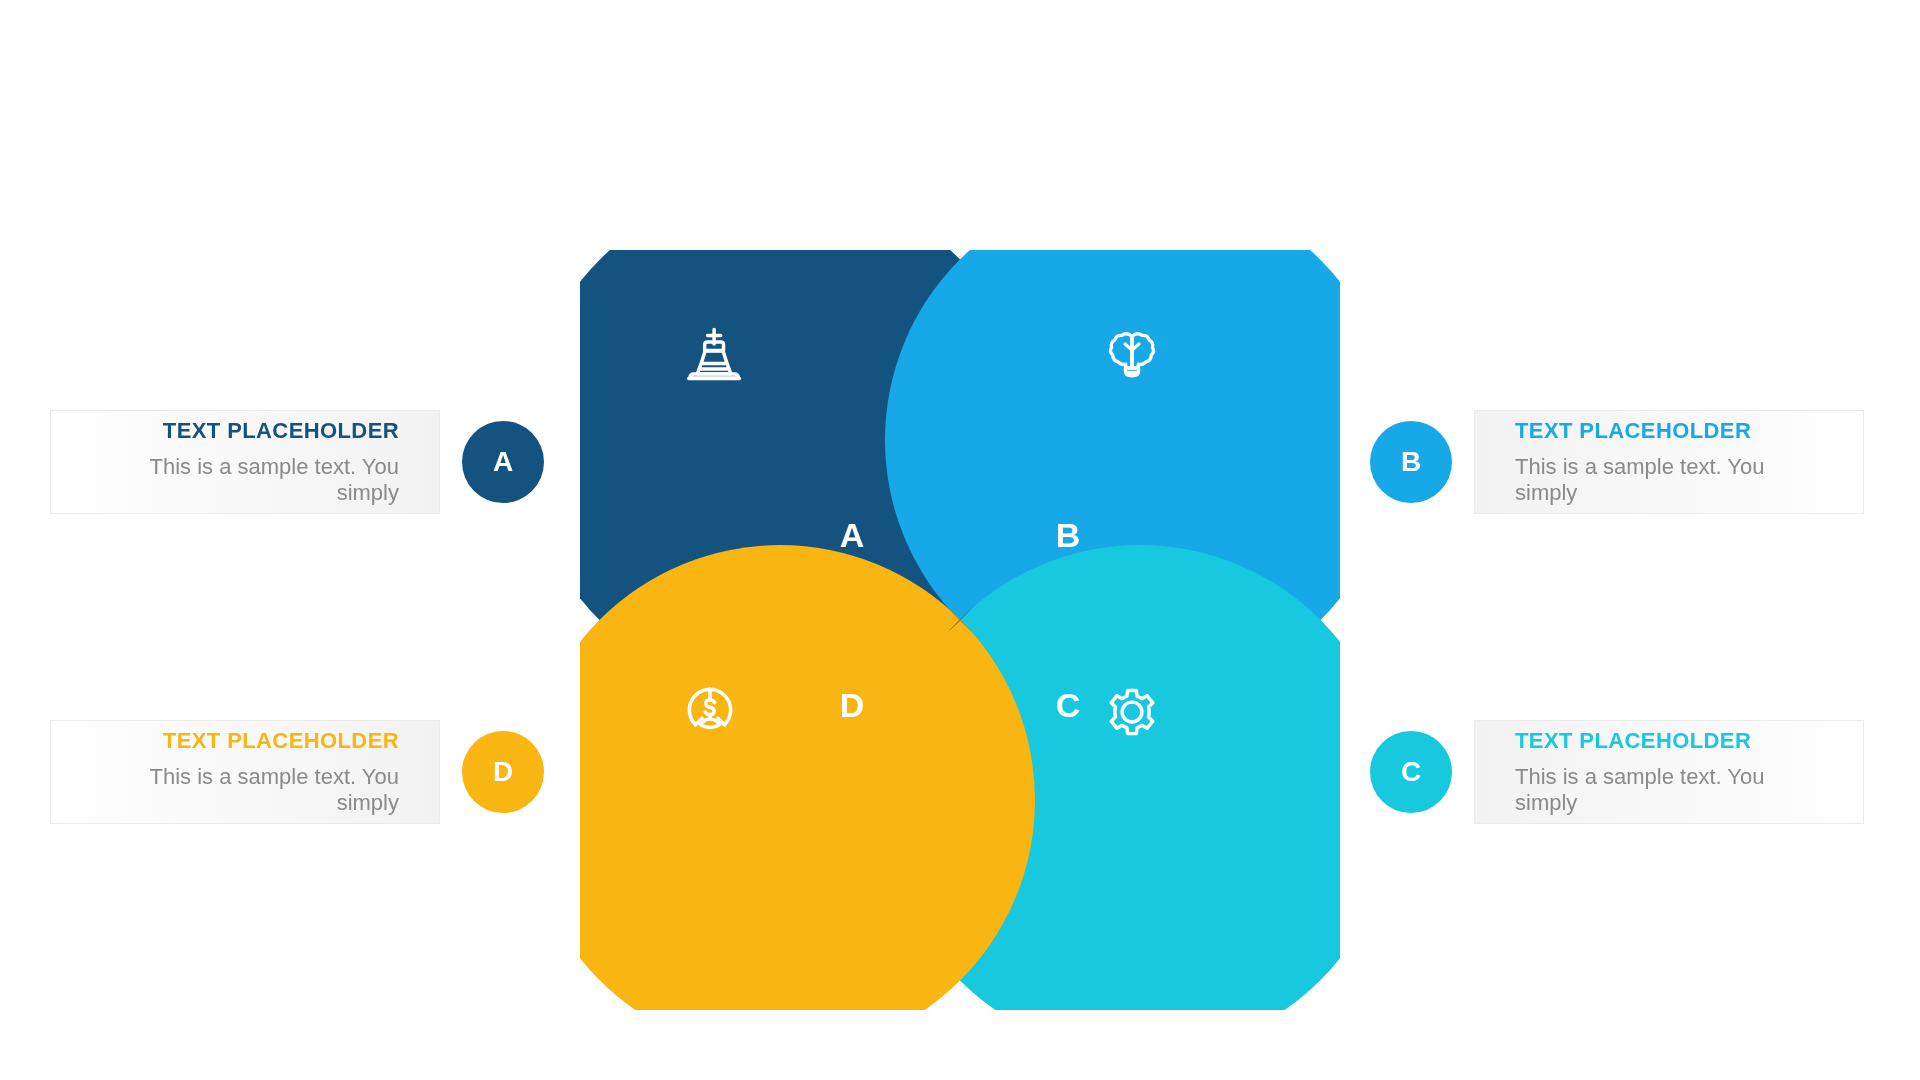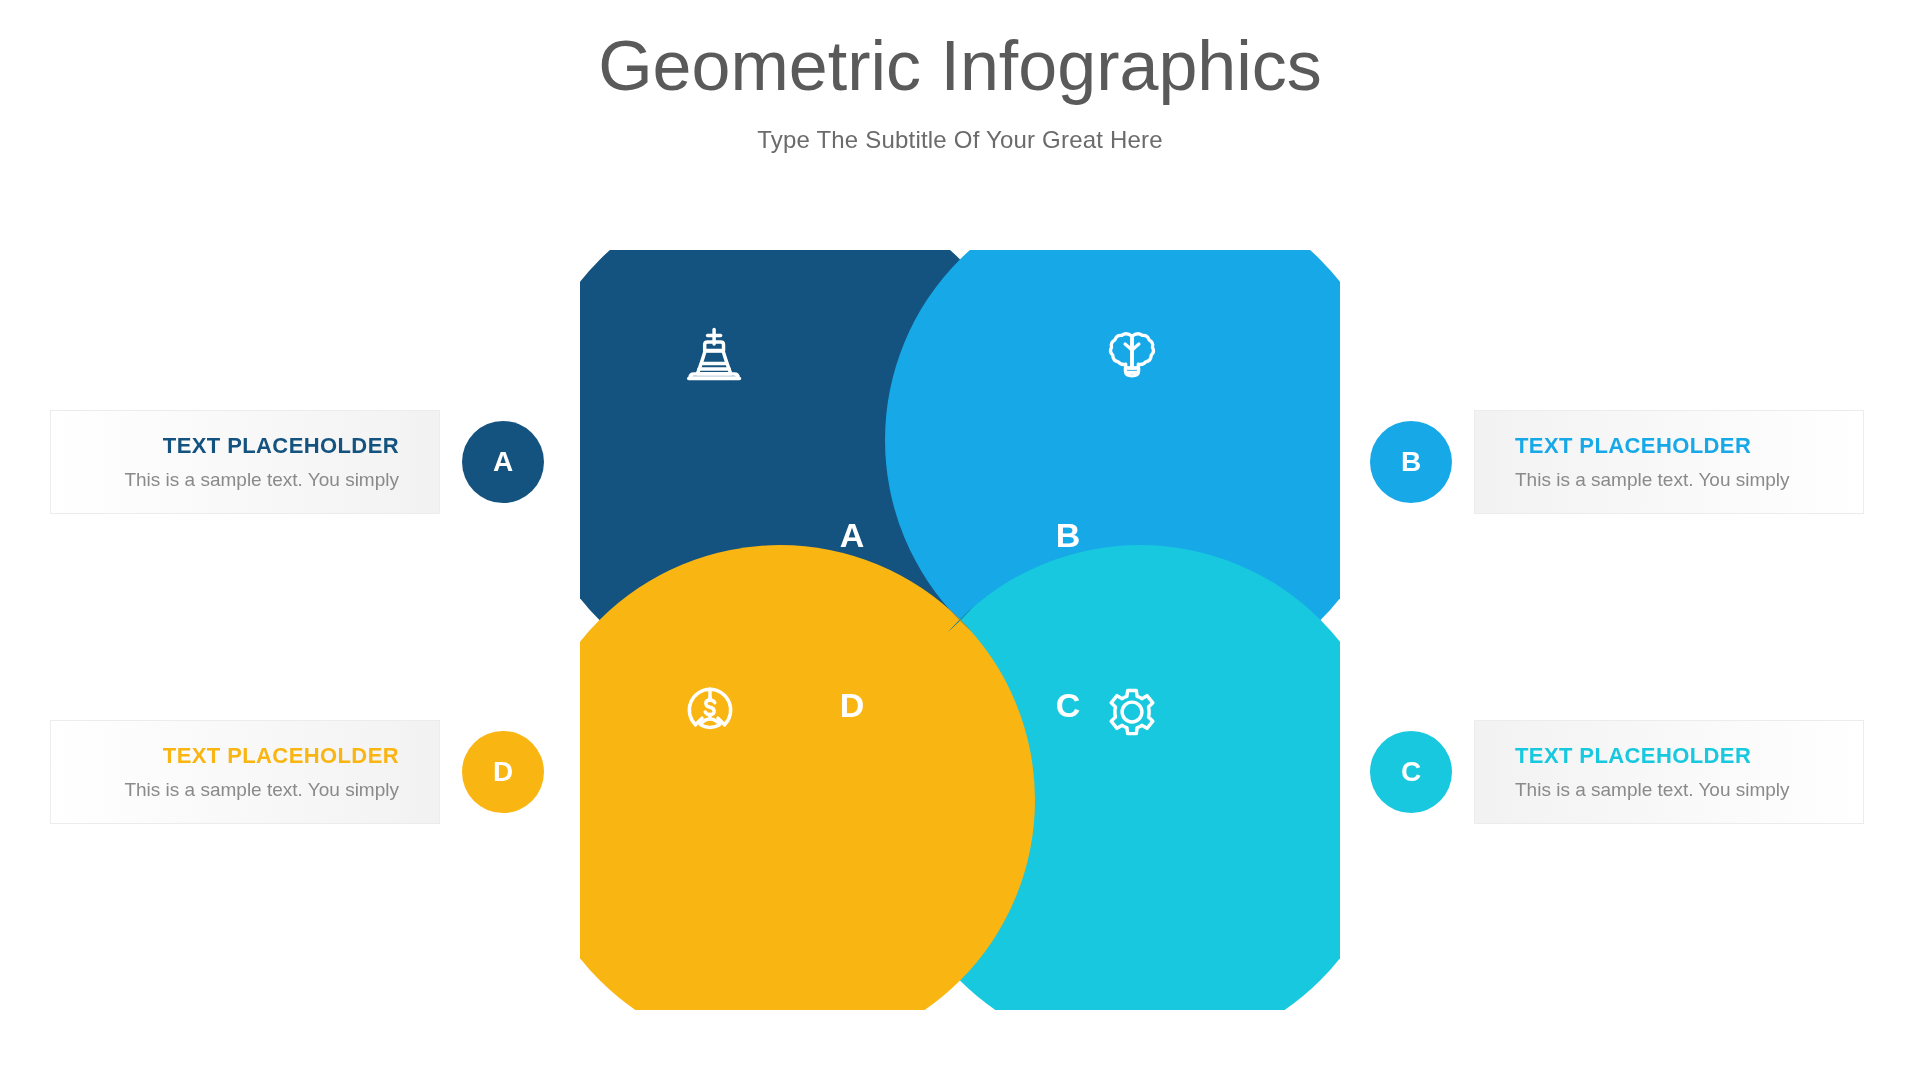--- a/index.html
+++ b/index.html
@@ -98,21 +98,21 @@
     margin-left: 22px;
   }
 
   .callout-title {
     font-size: 22px;
     font-weight: bold;
     letter-spacing: 0.4px;
     margin-bottom: 10px;
   }
   .callout-text {
-    font-size: 19px;
+    font-size: 22px;
     font-weight: 400;
     color: #8a8a8a;
   }
 
   .badge {
     width: 82px;
     height: 82px;
     border-radius: 50%;
     flex: 0 0 82px;
     display: flex;
@@ -121,24 +121,20 @@
     color: #ffffff;
     font-size: 28px;
     font-weight: bold;
   }
 </style>
 </head>
 <body>
 
 <div class="slide">
 
-  <div class="header">
-    <div class="page-title">Geometric Infographics</div>
-    <div class="page-subtitle">Type The Subtitle Of Your Great Here</div>
-  </div>
 
   <div class="venn">
     <svg width="760" height="760" viewBox="0 0 760 760" xmlns="http://www.w3.org/2000/svg">
       <defs>
 
         <clipPath id="clipA">
             <circle cx="200" cy="190" r="255"></circle>
           </clipPath>
         <clipPath id="clipB">
             <circle cx="560" cy="190" r="255"></circle>

